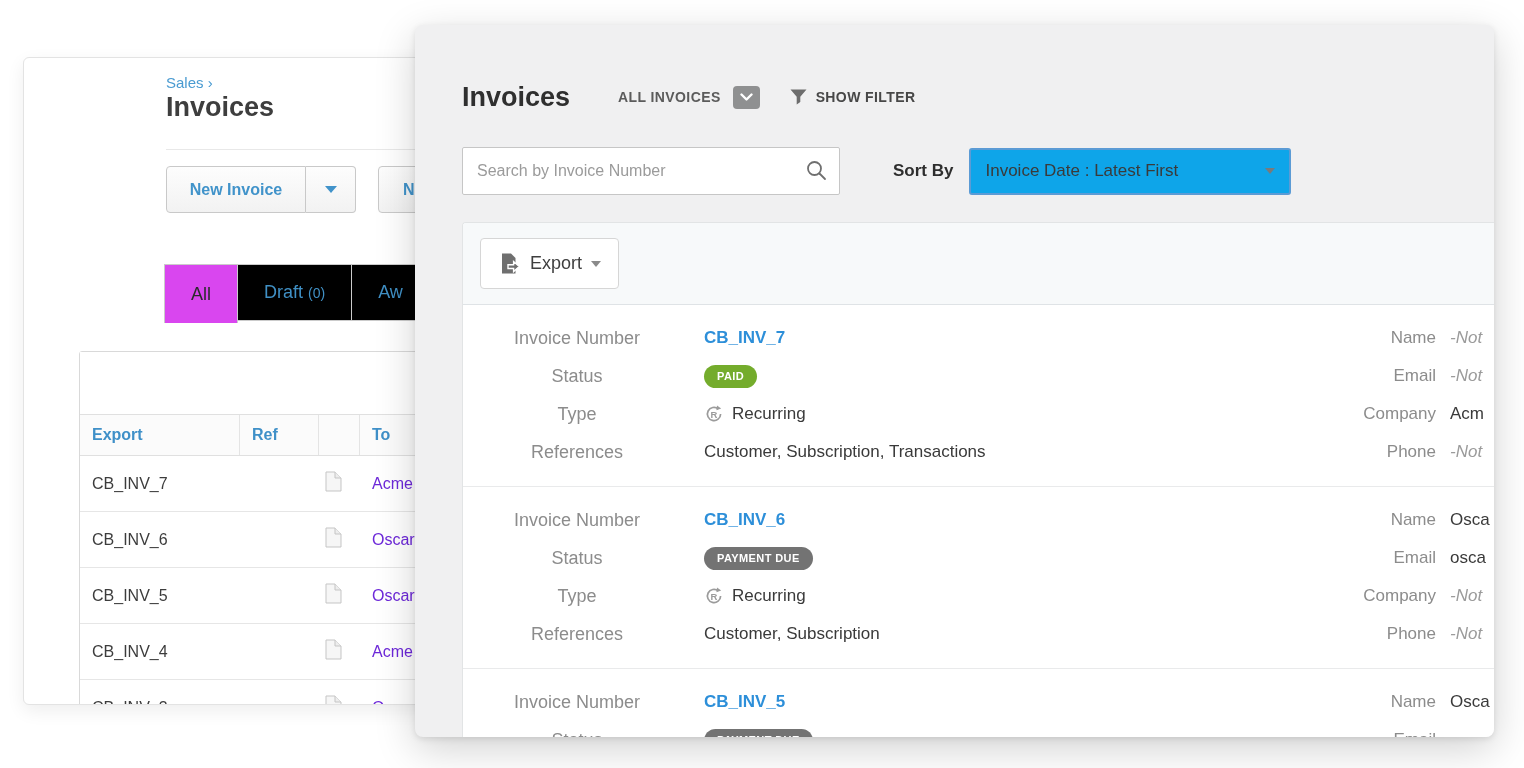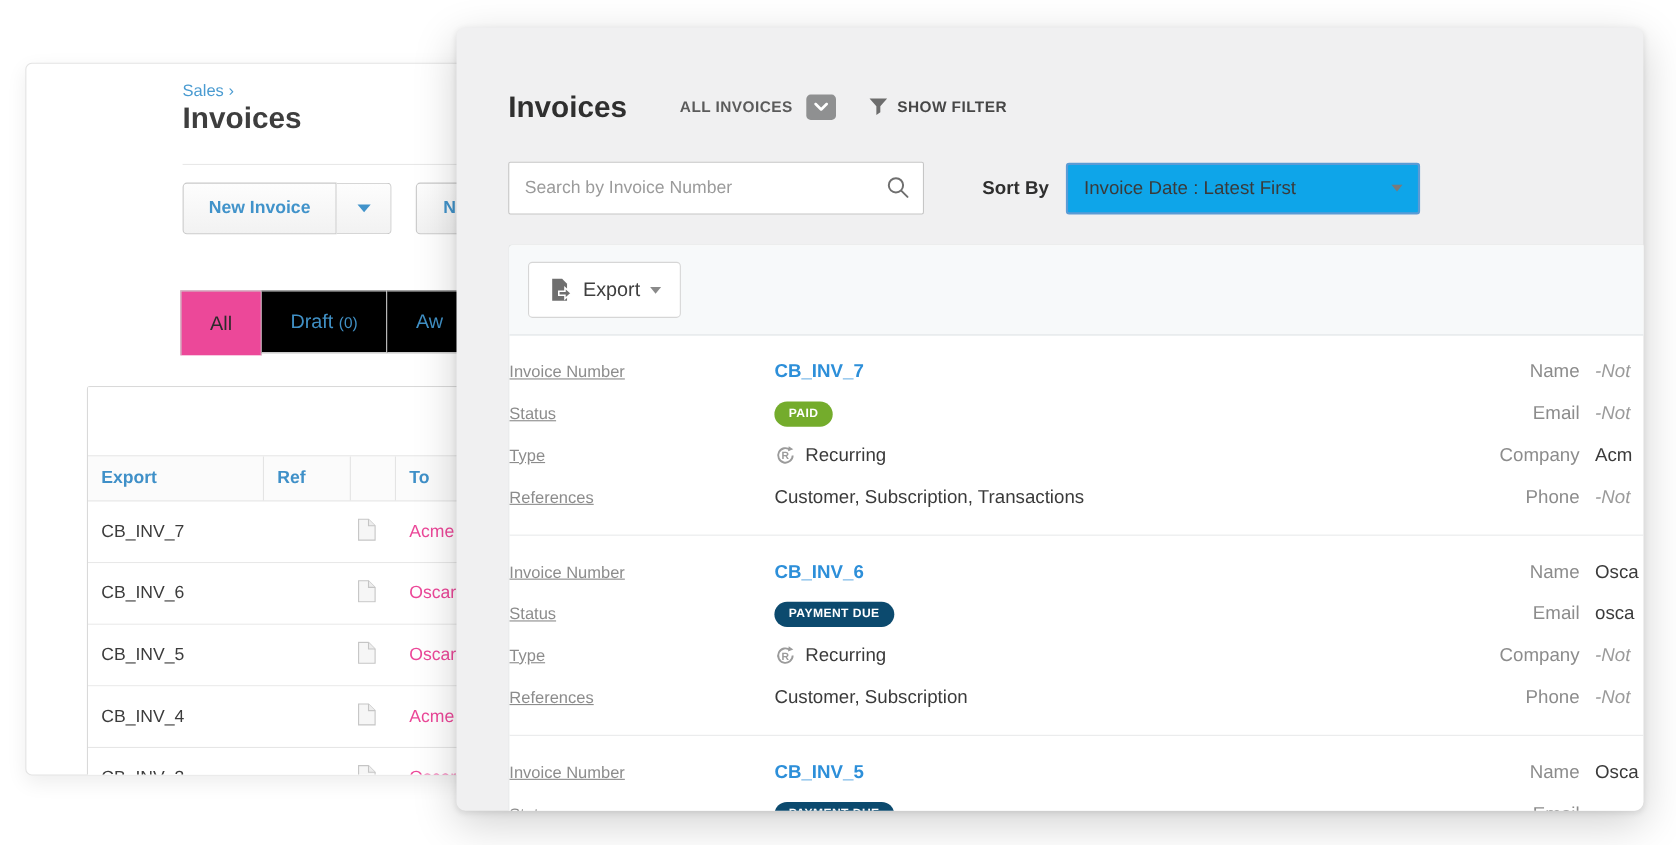--- a/index.html
+++ b/index.html
@@ -22,35 +22,35 @@
   .gbtn.caretpart { width:50px; border-left:none; border-radius:0 4px 4px 0; }
   .gbtn.second { width:90px; margin-left:22px; border-radius:4px; justify-content:flex-start; padding-left:24px; }
   .caret-dn { width:0; height:0; border-left:6px solid transparent; border-right:6px solid transparent;
               border-top:7px solid #4193ca; }
 
   .tabs { position:absolute; left:140px; top:206px; height:59px; display:flex; }
   .tab { height:57px; padding:0 26px; display:flex; align-items:center; gap:5px;
          background:#000000; border:1px solid #cbcbcb; border-left:none;
          font-size:18px; color:#4090c5; cursor:pointer; }
   .tab:first-child { border-left:1px solid #cbcbcb; }
-  .tab.active { background:#ec4899; border-bottom:none; height:59px; color:#2b2b2b; }
+  .tab.active { background:#d946ef; border-bottom:none; height:59px; color:#2b2b2b; }
   .tab .cnt { font-size:14px; }
 
   .bg-tablecard { position:absolute; left:55px; top:293px; width:975px; height:420px;
                   background:#ffffff; border:1px solid #d9d9d9; border-radius:3px; }
   .tbl-toolbar { height:63px; border-bottom:1px solid #e0e0e0; background:#ffffff; }
   .tbl-head { display:flex; height:41px; background:#fbfbfb; border-bottom:1px solid #e0e0e0; }
   .th { display:flex; align-items:center; padding-left:12px; font-size:16px; font-weight:bold;
         color:#3f90c8; border-right:1px solid #e4e4e4; cursor:pointer; }
   .th.c1 { width:160px; } .th.c2 { width:79px; } .th.c3 { width:41px; } .th.c4 { flex:1; border-right:none; }
   .tr { display:flex; height:56px; border-bottom:1px solid #e6e6e6; background:#fff; }
   .td { display:flex; align-items:center; padding-left:12px; font-size:16px; color:#3c3c3c; }
   .td.c1 { width:160px; } .td.c2 { width:79px; } .td.c3 { width:41px; padding-left:6px; }
   .td.c4 { flex:1; }
-  .td a { color:#ec4899; text-decoration:none; white-space:nowrap; }
+  .td a { color:#6d28d9; text-decoration:none; white-space:nowrap; }
   .docicon { display:inline-block; cursor:pointer; }
 
   
   .fg-window { position:absolute; left:415px; top:25px; width:1079px; height:712px;
                background:#f0f0f1; border-radius:8px; overflow:hidden;
                box-shadow:0 12px 40px rgba(0,0,0,.18), 0 2px 6px rgba(0,0,0,.10); }
   .fg-row1 { position:absolute; left:47px; top:50px; height:44px; display:flex; align-items:center; }
   .fg-title { font-size:27px; font-weight:bold; color:#2f2f2f; }
   .scope { margin-left:48px; font-size:14px; font-weight:bold; letter-spacing:.4px; color:#5b5b5b; cursor:pointer; }
   .scope-btn { margin-left:12px; width:27px; height:23px; background:#8f9091; border-radius:4px;
@@ -80,27 +80,27 @@
   .export-btn { width:139px; height:51px; background:#fff; border:1px solid #d6d6d6; border-radius:4px;
                 display:flex; align-items:center; justify-content:center; gap:9px; cursor:pointer;
                 font-size:18px; color:#3f3f3f; }
   .export-btn .caret-sm { width:0; height:0; border-left:5px solid transparent;
                 border-right:5px solid transparent; border-top:6px solid #8a8a8a; }
 
   .inv-card { display:flex; justify-content:space-between; padding:14px 0 15px;
               border-bottom:1px solid #e9eaeb; }
   .inv-card:last-child { border-bottom:none; }
   .frow { height:38px; display:flex; align-items:center; }
-  .flabel { width:228px; text-align:left; font-size:15px; color:#8c8c8c; flex:none;text-decoration:underline; }
+  .flabel { width:228px; text-align:center; font-size:18px; color:#8c8c8c; flex:none; }
   .fval { margin-left:13px; font-size:17px; color:#3a3a3a; white-space:nowrap; display:flex; align-items:center; }
   .inv-link { font-weight:bold; color:#2d8fd9; text-decoration:none; cursor:pointer; }
   .badge { font-size:11px; font-weight:bold; letter-spacing:.4px; color:#fff;
            padding:6px 13px; border-radius:13px; line-height:1; }
   .badge.green { background:#74ac2c; }
-  .badge.gold  { background:#0c4a6e; }
+  .badge.gold  { background:#737373; }
   .type-ic { margin-right:8px; display:inline-flex; }
   .col-right { width:332px; flex:none; }
   .flabel2 { width:272px; text-align:right; font-size:17px; color:#8c8c8c; flex:none; }
   .fval2 { margin-left:14px; font-size:17px; color:#3a3a3a; white-space:nowrap; }
   .na { font-style:italic; color:#9b9b9b; }
 </style>
 </head>
 <body>
 
 <div class="bg-window">

